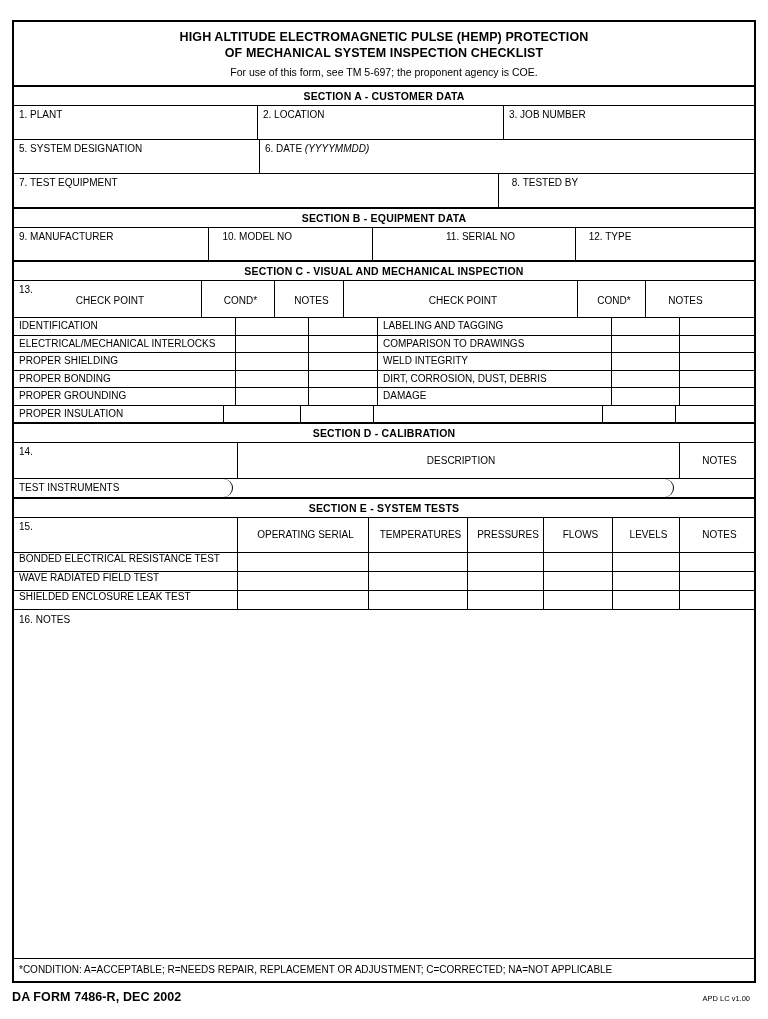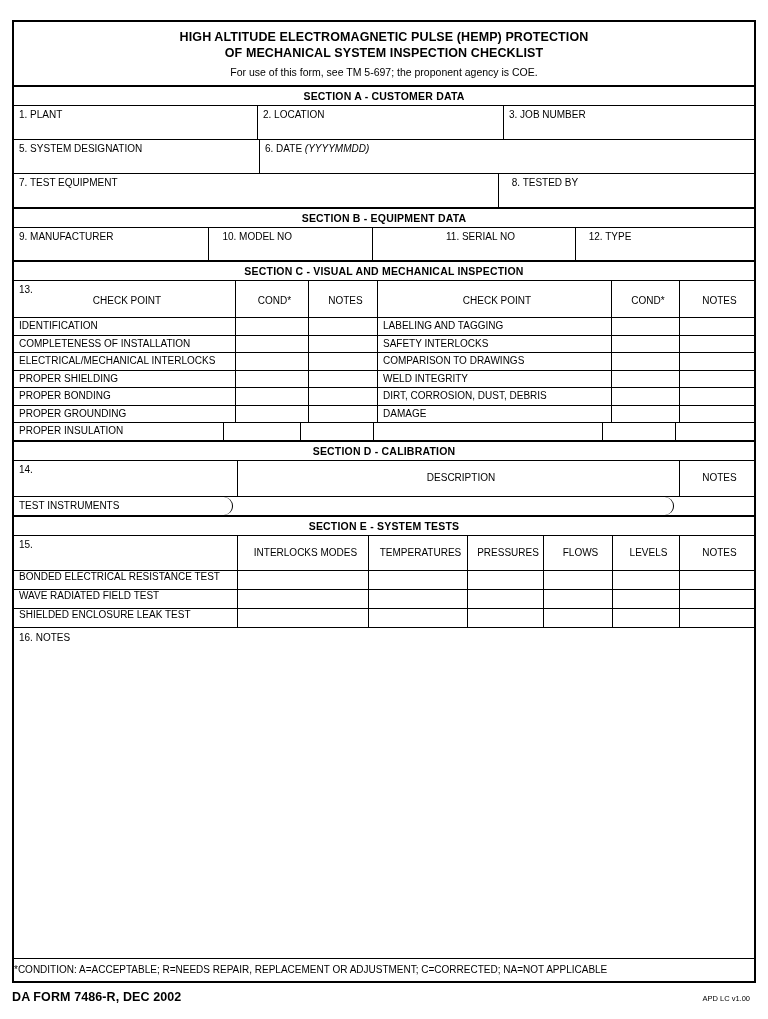--- a/index.html
+++ b/index.html
@@ -138,20 +138,21 @@
     font-size: 10px;
     line-height: 12px;
     border-bottom: 1px solid #000;
   }
 
   
   .condition-bar {
     height: 22px;
     display: flex;
     align-items: center;
+    padding-left: 5px;
     font-size: 10px;
     line-height: 12px;
   }
 
   
   .footer {
     position: absolute;
     left: 12px;
     top: 990px;
     width: 744px;
@@ -227,21 +228,21 @@
         <span class="field-num">11.  SERIAL NO</span>
       </div>
       <div class="cell" style="width:176px;">
         <span class="field-num">12.  TYPE</span>
       </div>
     </div>
 
     <div class="section-header">SECTION C - VISUAL AND MECHANICAL INSPECTION</div>
 
     <div class="row secC-head">
-      <div class="cell secC-cp-left" style="width:222px;justify-content:center;">
+      <div class="cell secC-cp-left" style="width:188px;justify-content:center;">
         <span class="secC-num">13.</span>
         <span>CHECK POINT</span>
       </div>
       <div class="cell hc" style="width:73px;">
         <span>COND*</span>
       </div>
       <div class="cell hc" style="width:69px;">
         <span>NOTES</span>
       </div>
       <div class="cell hc" style="width:234px;">
@@ -253,28 +254,20 @@
       <div class="cell hc" style="width:74px;">
         <span>NOTES</span>
       </div>
     </div>
 
     <div class="row secC-row">
       <div class="cell" style="width:222px;">IDENTIFICATION</div>
       <div class="cell" style="width:73px;"></div>
       <div class="cell" style="width:69px;"></div>
       <div class="cell" style="width:234px;">LABELING AND TAGGING</div>
-      <div class="cell" style="width:68px;"></div>
-      <div class="cell" style="width:74px;"></div>
-    </div>
-    <div class="row secC-row">
-      <div class="cell" style="width:222px;">COMPLETENESS OF INSTALLATION</div>
-      <div class="cell" style="width:73px;"></div>
-      <div class="cell" style="width:69px;"></div>
-      <div class="cell" style="width:234px;">SAFETY INTERLOCKS</div>
       <div class="cell" style="width:68px;"></div>
       <div class="cell" style="width:74px;"></div>
     </div>
     <div class="row secC-row">
       <div class="cell" style="width:222px;">ELECTRICAL/MECHANICAL INTERLOCKS</div>
       <div class="cell" style="width:73px;"></div>
       <div class="cell" style="width:69px;"></div>
       <div class="cell" style="width:234px;">COMPARISON TO DRAWINGS</div>
       <div class="cell" style="width:68px;"></div>
       <div class="cell" style="width:74px;"></div>
@@ -332,21 +325,21 @@
       <div class="cell" style="width:74px;"></div>
     </div>
 
     <div class="section-header">SECTION E - SYSTEM TESTS</div>
 
     <div class="row secE-head">
       <div class="cell" style="width:224px;">
         <span class="field-num">15.</span>
       </div>
       <div class="cell vcenter" style="width:131px;">
-        <span>INTERLOCKS MODES</span>
+        <span>OPERATING SERIAL</span>
       </div>
       <div class="cell vcenter" style="width:99px;">
         <span>TEMPERATURES</span>
       </div>
       <div class="cell vcenter" style="width:76px;">
         <span>PRESSURES</span>
       </div>
       <div class="cell vcenter" style="width:69px;">
         <span>FLOWS</span>
       </div>

